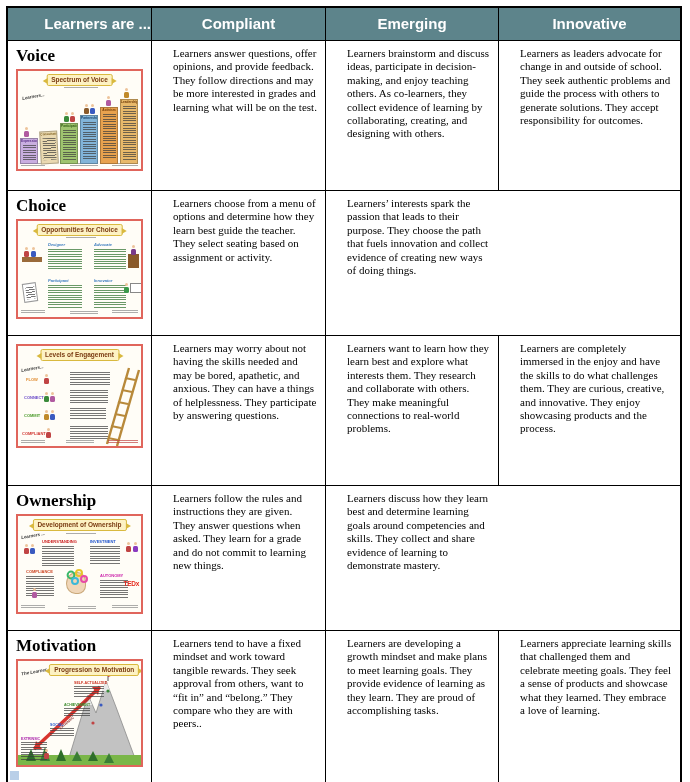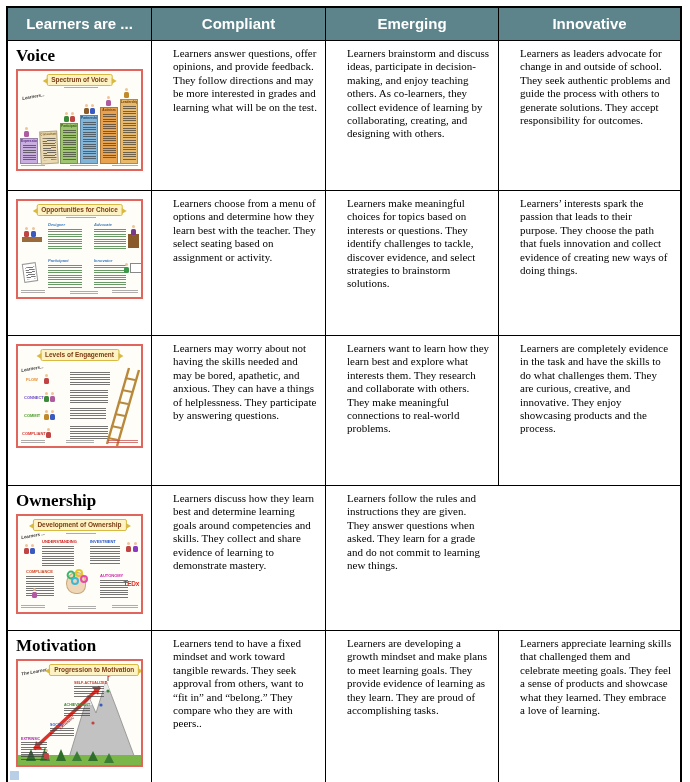--- a/index.html
+++ b/index.html
@@ -7,21 +7,21 @@
   .canvas { position:relative; width:690px; height:782px; background:#fff; overflow:hidden;
             font-family:"Liberation Serif", serif; }
   .matrix { position:absolute; left:6px; top:6px; width:676px; border:2px solid #000; background:#fff; }
   .row { display:grid; grid-template-columns:143px 174px 173px 182px; }
   .row + .row { border-top:1.5px solid #000; }
   .cell { border-left:1.5px solid #000; overflow:hidden; position:relative; }
   .cell:first-child { border-left:none; }
   .hrow { height:32px; background:var(--header_bg,#5d848b); }
   .hcell { color:var(--header_text,#ffffff); font:bold 15px/32px "Liberation Sans", sans-serif;
            text-align:center; border-left:1.5px solid #000; }
-  .hcell:first-child { text-align:center; padding-left:0; border-left:none; }
+  .hcell:first-child { text-align:right; padding-left:0; border-left:none; }
   .tcell { padding:6px 8px 0 21px; font-size:11px; line-height:1.22; color:#000; }
   .lcell { padding:5px 7px 0 8px; }
   .rtitle { font:bold 17px/20px "Liberation Serif", serif; color:#000; }
   .r1{height:150px}.r2{height:145px}.r3{height:150px}.r4{height:145px}.r5{height:162px}
 
   
   .info { position:relative; margin-top:3px; width:127px; background:#fffdf7;
           border:2px solid var(--image_border,#e0655c); overflow:hidden;
           font-family:"Liberation Sans", sans-serif; }
   .banner { position:absolute; top:3px; left:50%; transform:translateX(-50%); z-index:4;
@@ -103,20 +103,21 @@
           <div class="fk gy" style="right:3px;bottom:1px;width:26px;height:5px"></div>
         </div>
       </div>
       <div class="cell tcell">Learners answer questions, offer opinions, and provide feedback. They follow directions and may be more interested in grades and learning what will be on the test.</div>
       <div class="cell tcell">Learners brainstorm and discuss ideas, participate in decision-making, and enjoy teaching others. As co-learners, they collect evidence of learning by collaborating, creating, and designing with others.</div>
       <div class="cell tcell">Learners as leaders advocate for change in and outside of school. They seek authentic problems and guide the process with others to generate solutions. They accept responsibility for outcomes.</div>
     </div>
 
     <div class="row r2">
       <div class="cell lcell">
+        <div class="rtitle">Choice</div>
         <div class="info" style="height:100px">
           <div class="banner">Opportunities for Choice</div>
           <div class="fk gy" style="left:48px;top:16px;width:30px;height:2px"></div>
           <div class="tinyhead" style="left:30px;top:22px;color:#3a7bbf;font-style:italic">Designer</div>
           <div class="fk g" style="left:30px;top:28px;width:34px;height:22px"></div>
           <div class="tinyhead" style="left:76px;top:22px;color:#3a7bbf;font-style:italic">Advocate</div>
           <div class="fk g" style="left:76px;top:28px;width:32px;height:22px"></div>
           <div class="tinyhead" style="left:30px;top:58px;color:#3a7bbf;font-style:italic">Participant</div>
           <div class="fk g" style="left:30px;top:64px;width:34px;height:24px"></div>
           <div class="tinyhead" style="left:76px;top:58px;color:#3a7bbf;font-style:italic">Innovator</div>
@@ -129,22 +130,21 @@
           </div>
           <i class="pg" style="left:113px;top:24px;--c:#7a3a8a"></i>
           <div style="position:absolute;left:110px;top:33px;width:11px;height:14px;background:#8a5a2a"></div>
           <i class="pg" style="left:106px;top:62px;--c:#3a9a4a"></i>
           <div style="position:absolute;left:112px;top:62px;width:12px;height:10px;background:#fff;border:1px solid #888"></div>
           <div class="fk gy" style="left:3px;bottom:2px;width:24px;height:5px"></div>
           <div class="fk gy" style="left:52px;bottom:2px;width:28px;height:4px"></div>
           <div class="fk gy" style="right:3px;bottom:2px;width:26px;height:5px"></div>
         </div>
       </div>
-      <div class="cell tcell">Learners choose from a menu of options and determine how they learn best with the teacher. They select seating based on assignment or activity.</div>
-      <div class="cell tcell">Learners make meaningful choices for topics based on interests or questions. They identify challenges to tackle, discover evidence, and select strategies to brainstorm solutions.</div>
+      <div class="cell tcell">Learners choose from a menu of options and determine how they learn best guide the teacher. They select seating based on assignment or activity.</div>
       <div class="cell tcell">Learners’ interests spark the passion that leads to their purpose. They choose the path that fuels innovation and collect evidence of creating new ways of doing things.</div>
     </div>
 
     <div class="row r3">
       <div class="cell lcell">
         <div class="info" style="height:104px">
           <div class="banner">Levels of Engagement</div>
           <div class="subt hand" style="left:3px;top:20px">Learners...</div>
           <div class="tinyhead" style="left:8px;top:32px;color:#e08a2e">FLOW</div>
           <i class="pg" style="left:26px;top:28px;--c:#c04444"></i>
@@ -170,21 +170,21 @@
             <line x1="23" y1="30" x2="33" y2="32" stroke="#b8893a" stroke-width="1.8"></line>
             <line x1="26" y1="18" x2="36" y2="20" stroke="#b8893a" stroke-width="1.8"></line>
           </svg>
           <div class="fk gy" style="left:3px;bottom:1px;width:24px;height:5px"></div>
           <div class="fk gy" style="left:48px;bottom:1px;width:28px;height:5px"></div>
           <div class="fk" style="right:3px;bottom:1px;width:30px;height:5px;background-image:repeating-linear-gradient(#c04444 0 1px, transparent 1px 2.4px)"></div>
         </div>
       </div>
       <div class="cell tcell">Learners may worry about not having the skills needed and may be bored, apathetic, and anxious. They can have a things of helplessness. They participate by answering questions.</div>
       <div class="cell tcell">Learners want to learn how they learn best and explore what interests them. They research and collaborate with others. They make meaningful connections to real-world problems.</div>
-      <div class="cell tcell">Learners are completely evidence in the task and have the skills to do what challenges them. They are curious, creative, and innovative. They enjoy showcasing products and the process.</div>
+      <div class="cell tcell">Learners are completely immersed in the enjoy and have the skills to do what challenges them. They are curious, creative, and innovative. They enjoy showcasing products and the process.</div>
     </div>
 
     <div class="row r4">
       <div class="cell lcell">
         <div class="rtitle">Ownership</div>
         <div class="info" style="height:100px">
           <div class="banner">Development of Ownership</div>
           <div class="subt hand" style="left:3px;top:17px">Learners ...</div>
           <div class="fk gy" style="left:48px;top:17px;width:30px;height:2px"></div>
           <div class="tinyhead" style="left:24px;top:24px;color:#cc2222">UNDERSTANDING</div>
@@ -206,22 +206,22 @@
             <circle cx="11" cy="13" r="3" fill="none" stroke="#3ab8d8" stroke-width="2"></circle>
           </svg>
           <div class="tinyhead" style="left:82px;top:58px;color:#cc22aa">AUTONOMY</div>
           <div class="fk" style="left:82px;top:64px;width:28px;height:18px"></div>
           <div class="tedx" style="right:2px;top:64px">TEDx</div>
           <div class="fk gy" style="left:3px;bottom:2px;width:24px;height:5px"></div>
           <div class="fk gy" style="left:50px;bottom:2px;width:28px;height:4px"></div>
           <div class="fk gy" style="right:3px;bottom:2px;width:26px;height:5px"></div>
         </div>
       </div>
+      <div class="cell tcell">Learners follow the rules and instructions they are given. They answer questions when asked. They learn for a grade and do not commit to learning new things.</div>
       <div class="cell tcell">Learners discuss how they learn best and determine learning goals around competencies and skills. They collect and share evidence of learning to demonstrate mastery.</div>
-      <div class="cell tcell">Learners follow the rules and instructions they are given. They answer questions when asked. They learn for a grade and do not commit to learning new things.</div>
     </div>
 
     <div class="row r5">
       <div class="cell lcell">
         <div class="rtitle">Motivation</div>
         <div class="info" style="height:108px">
           <div class="banner" style="left:62%">Progression to Motivation</div>
           <div class="subt hand" style="left:3px;top:8px">The Learner...</div>
           <svg width="123" height="104" viewBox="0 0 123 104" style="left:0;top:0">
             <polygon points="50,100 70,34 78,52 88,20 98,46 118,100" fill="#c2c2c2" stroke="#8a8a8a" stroke-width="0.8"></polygon>

